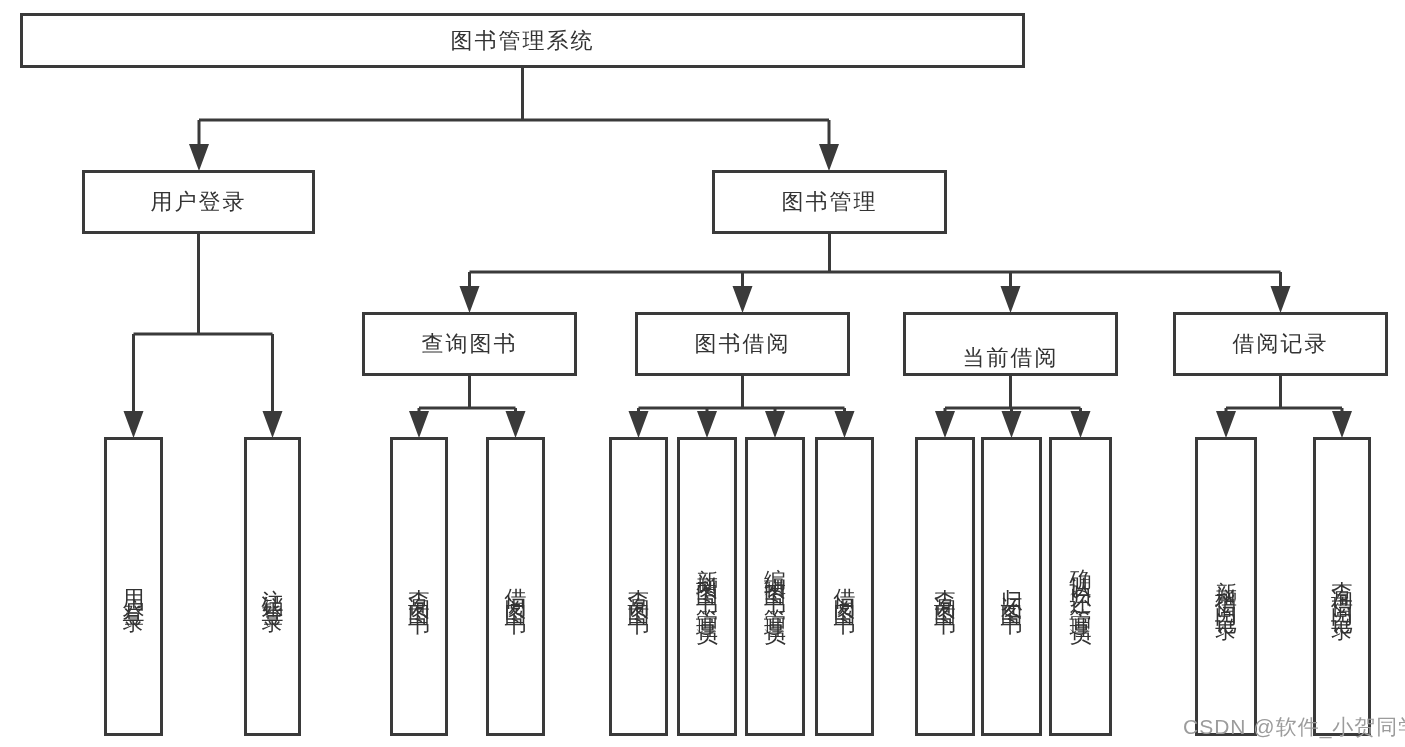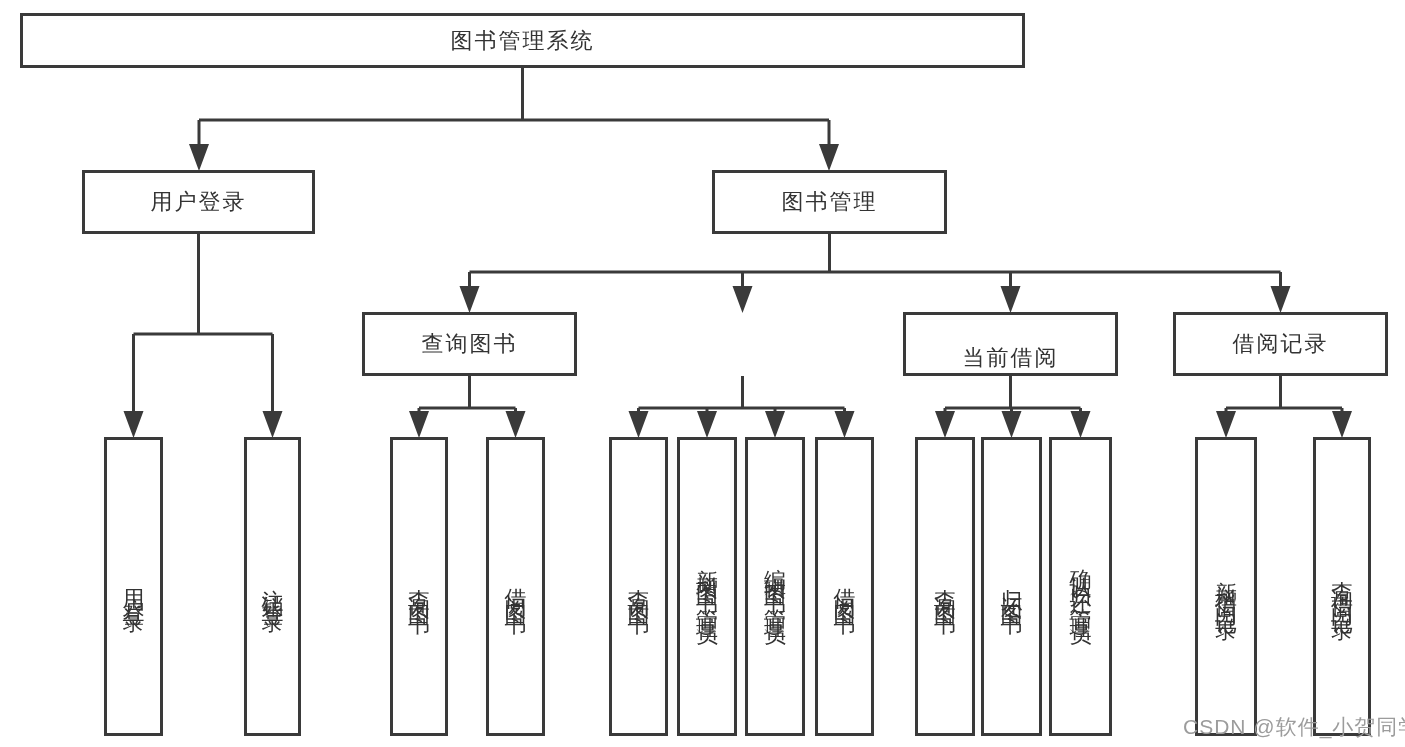--- a/index.html
+++ b/index.html
@@ -107,20 +107,23 @@
   <div class="box" style="left:82px; top:170px; width:233px; height:64px;">
     <span class="hlbl">用户登录</span>
   </div>
   <div class="box" style="left:712px; top:170px; width:235px; height:64px;">
     <span class="hlbl">图书管理</span>
   </div>
 
   <div class="box" style="left:362px; top:312px; width:215px; height:64px;">
     <span class="hlbl">查询图书</span>
   </div>
+  <div class="box" style="left:635px; top:312px; width:215px; height:64px;">
+    <span class="hlbl">图书借阅</span>
+  </div>
   <div class="box" style="left:903px; top:312px; width:215px; height:64px;align-items:flex-end;">
     <span class="hlbl">当前借阅</span>
   </div>
   <div class="box" style="left:1173px; top:312px; width:215px; height:64px;">
     <span class="hlbl">借阅记录</span>
   </div>
 
   <div class="box vbox" style="left:104px; width:59px;">
     <span class="vlbl">用户登录</span>
   </div>

